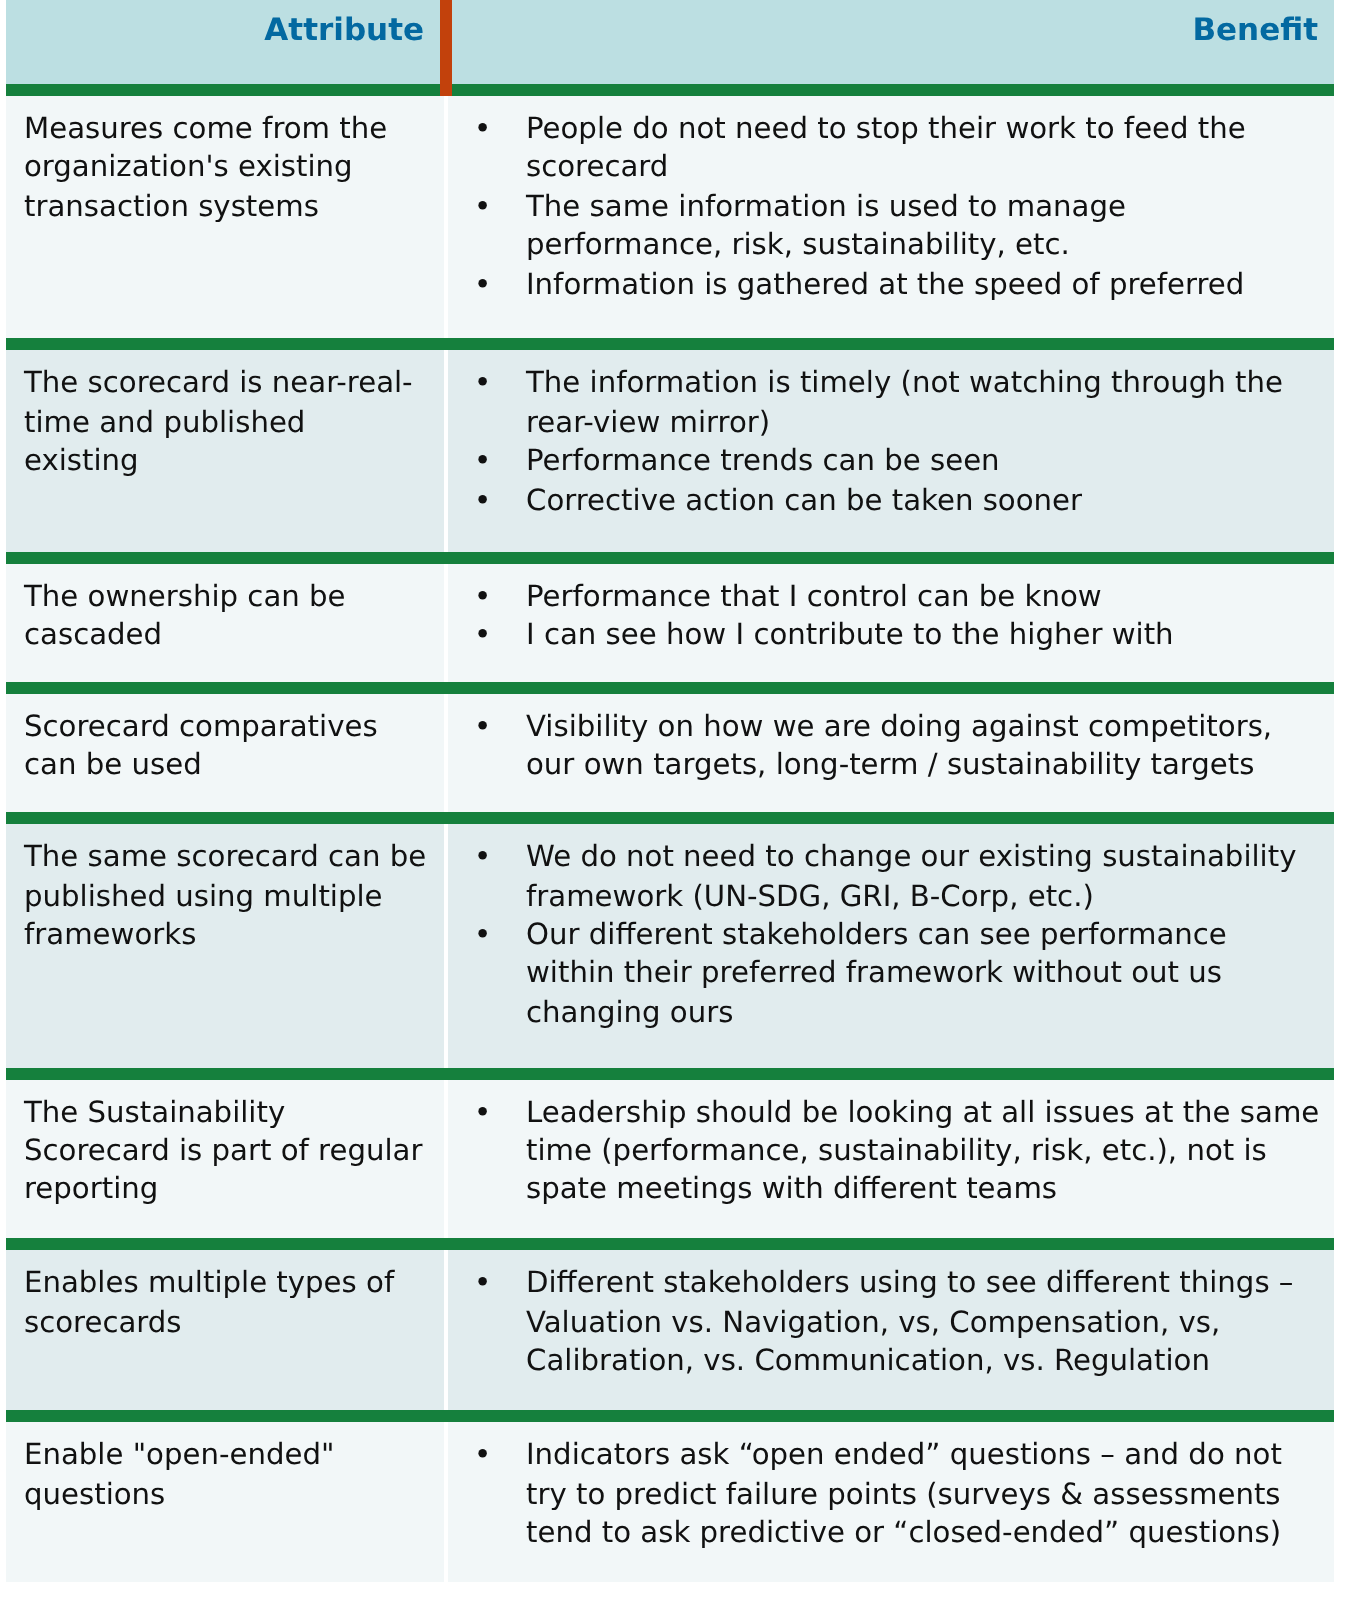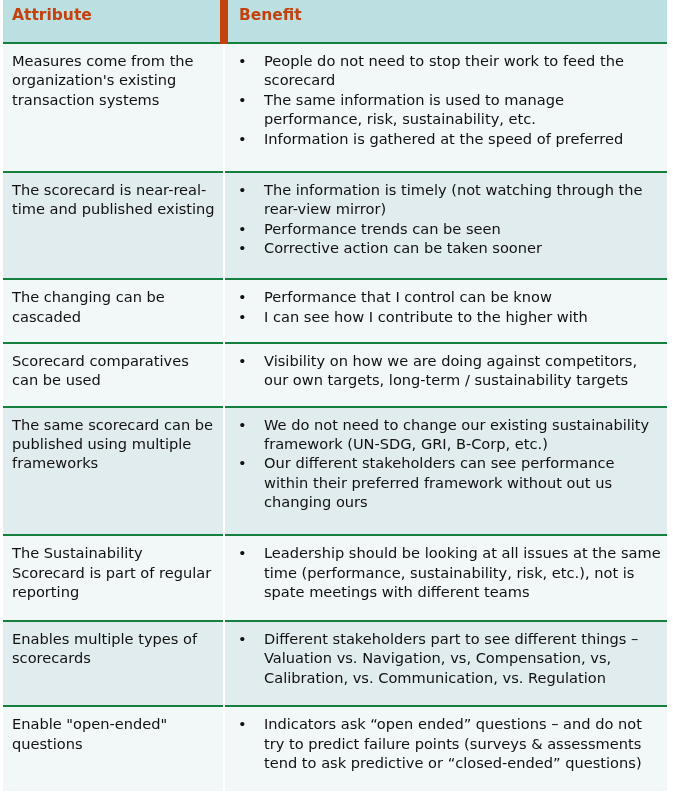--- a/index.html
+++ b/index.html
@@ -25,44 +25,44 @@
   table.attr-benefit-table {
     width: 100%;
     height: 100%;
     border-collapse: collapse;
     table-layout: fixed;
   }
 
   
   thead th {
     background: #bcdfe2;
-    color: #c2410c;
+    color: #0369a1;
     font-weight: bold;
     font-size: 15.5px;
-    text-align: left;
+    text-align: right;
     vertical-align: top;
     padding: 6px 8px 0 9px;
     height: 36px;
     border: none;
   }
   thead th.col-attribute { width: 200px; }
   thead th.col-benefit {
-    border-left: 8px solid #c2410c;
+    border-left: 6px solid #c2410c;
     padding-left: 11px;
     margin-top: 48px;
   }
 
   
   tbody td {
     vertical-align: top;
     font-size: 14.6px;
     line-height: 1.33;
     color: #111111;
     border: none;
-    border-top: 2px solid #15803d;
+    border-top: 6px solid #15803d;
   }
   tbody td.cell-attribute {
     width: 200px;
     padding: 7px 8px 9px 9px;
   }
   tbody td.cell-benefit {
     border-left: 2px solid #ffffff;
     padding: 7px 6px 9px 8px;
   }
 
@@ -122,21 +122,21 @@
           <td class="cell-attribute">The scorecard is near-real-time and published existing</td>
           <td class="cell-benefit">
             <ul class="benefit-list">
               <li><span class="bullet-glyph">•</span><span>The information is timely (not watching through the rear-view mirror)</span></li>
               <li><span class="bullet-glyph">•</span><span>Performance trends can be seen</span></li>
               <li><span class="bullet-glyph">•</span><span>Corrective action can be taken sooner</span></li>
             </ul>
           </td>
         </tr>
         <tr class="row-shade-light">
-          <td class="cell-attribute">The changing can be cascaded</td>
+          <td class="cell-attribute">The ownership can be cascaded</td>
           <td class="cell-benefit">
             <ul class="benefit-list">
               <li><span class="bullet-glyph">•</span><span>Performance that I control can be know</span></li>
               <li><span class="bullet-glyph">•</span><span>I can see how I contribute to the higher with</span></li>
             </ul>
           </td>
         </tr>
         <tr class="row-shade-light">
           <td class="cell-attribute">Scorecard comparatives can be used</td>
           <td class="cell-benefit">
@@ -159,21 +159,21 @@
           <td class="cell-benefit">
             <ul class="benefit-list">
               <li><span class="bullet-glyph">•</span><span>Leadership should be looking at all issues at the same time (performance, sustainability, risk, etc.), not is spate meetings with different teams</span></li>
             </ul>
           </td>
         </tr>
         <tr class="row-shade-tint">
           <td class="cell-attribute">Enables multiple types of scorecards</td>
           <td class="cell-benefit">
             <ul class="benefit-list">
-              <li><span class="bullet-glyph">•</span><span>Different stakeholders part to see different things – Valuation vs. Navigation, vs, Compensation, vs, Calibration, vs. Communication, vs. Regulation</span></li>
+              <li><span class="bullet-glyph">•</span><span>Different stakeholders using to see different things – Valuation vs. Navigation, vs, Compensation, vs, Calibration, vs. Communication, vs. Regulation</span></li>
             </ul>
           </td>
         </tr>
         <tr class="row-shade-light">
           <td class="cell-attribute">Enable "open-ended" questions</td>
           <td class="cell-benefit">
             <ul class="benefit-list">
               <li><span class="bullet-glyph">•</span><span>Indicators ask “open ended” questions – and do not try to predict failure points (surveys &amp; assessments tend to ask predictive or “closed-ended” questions)</span></li>
             </ul>
           </td>

